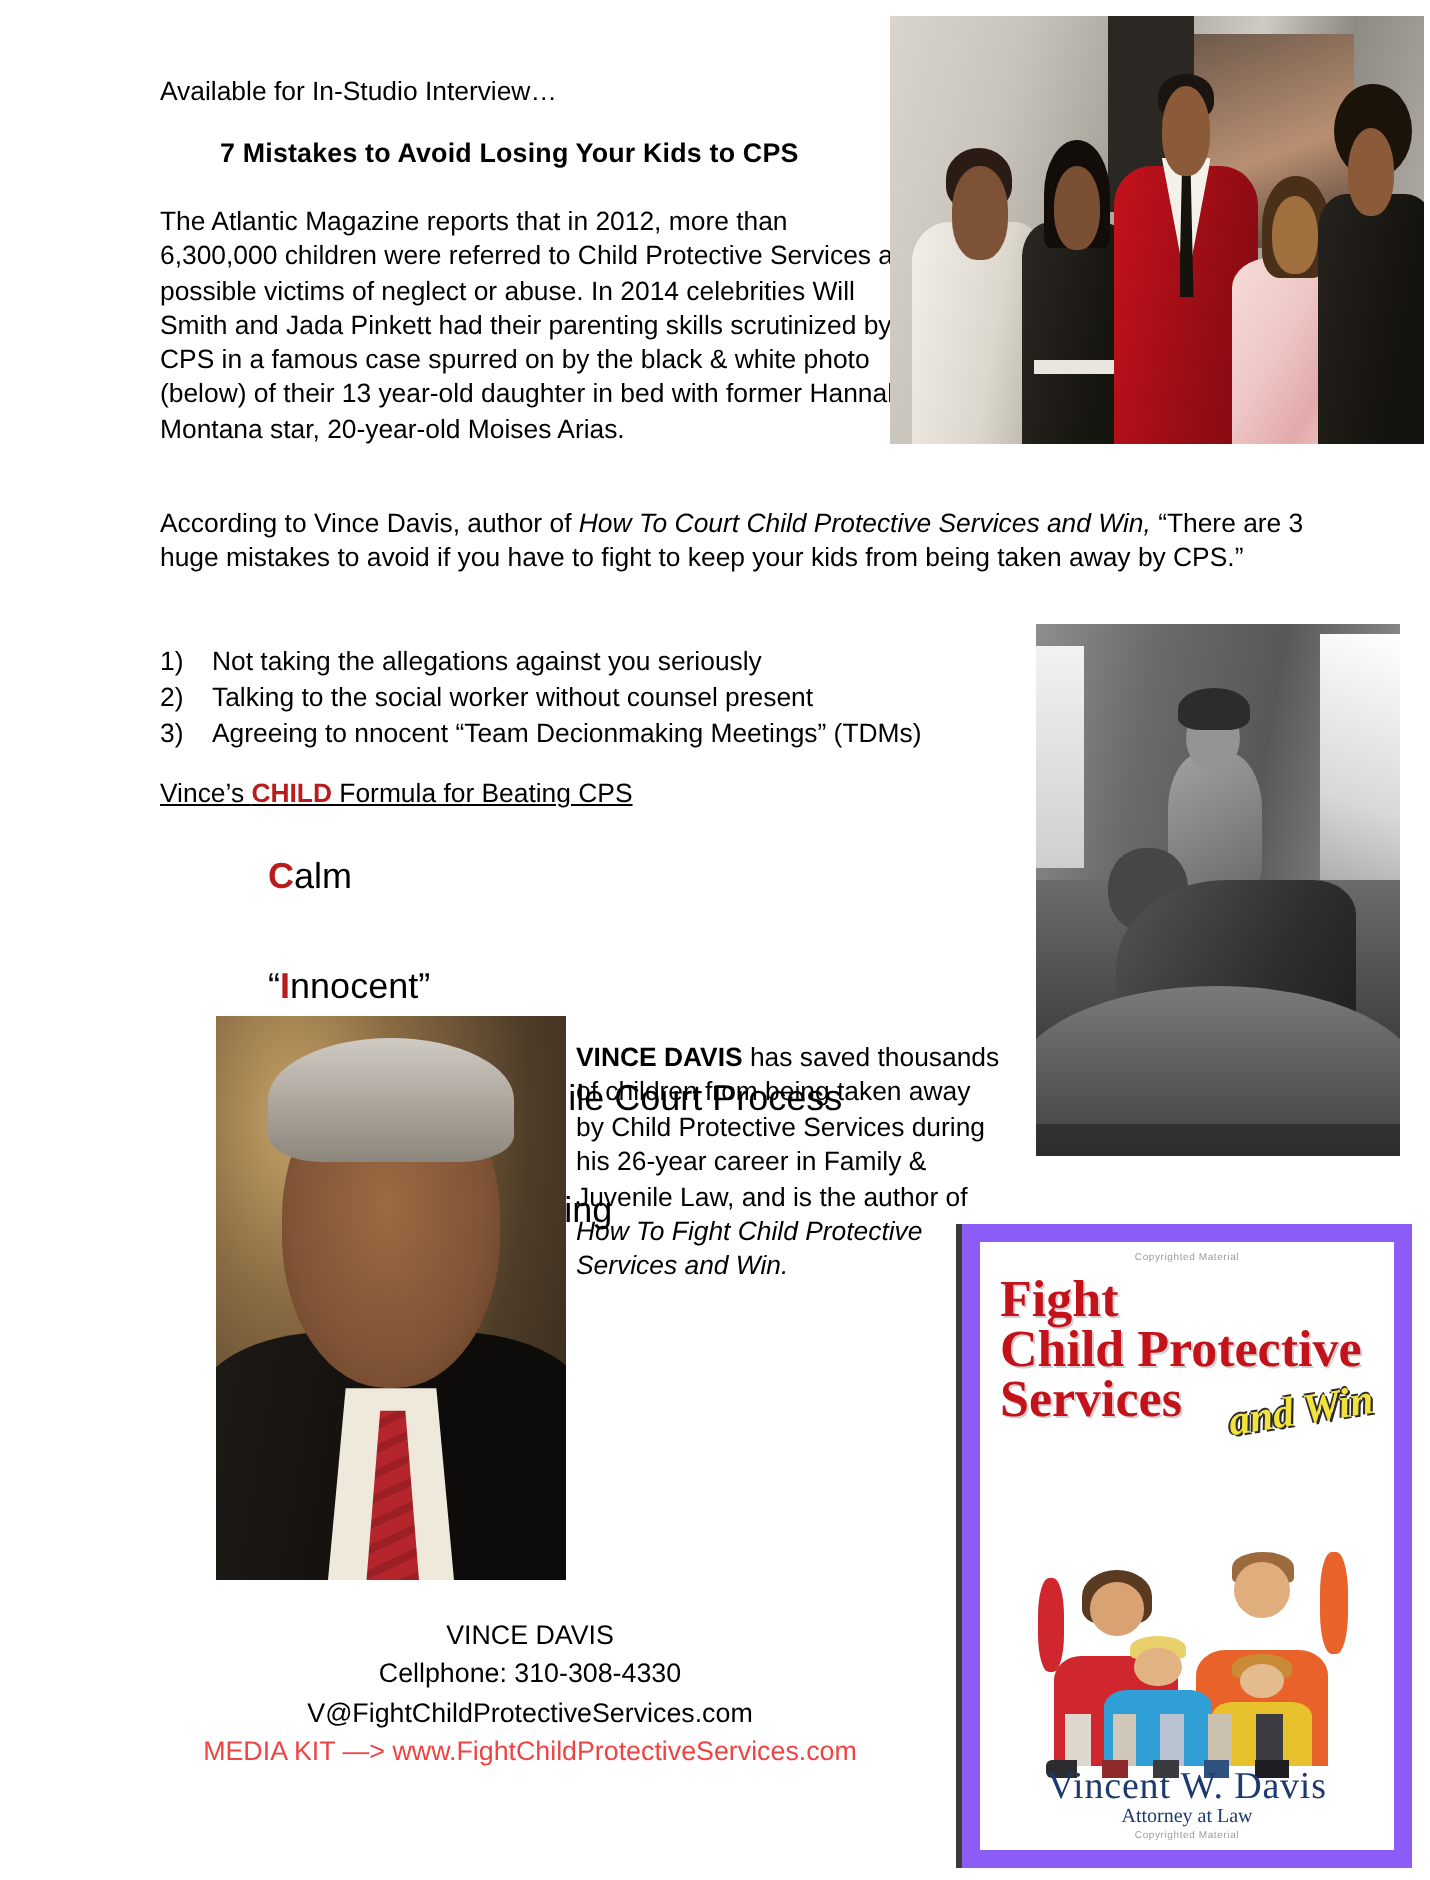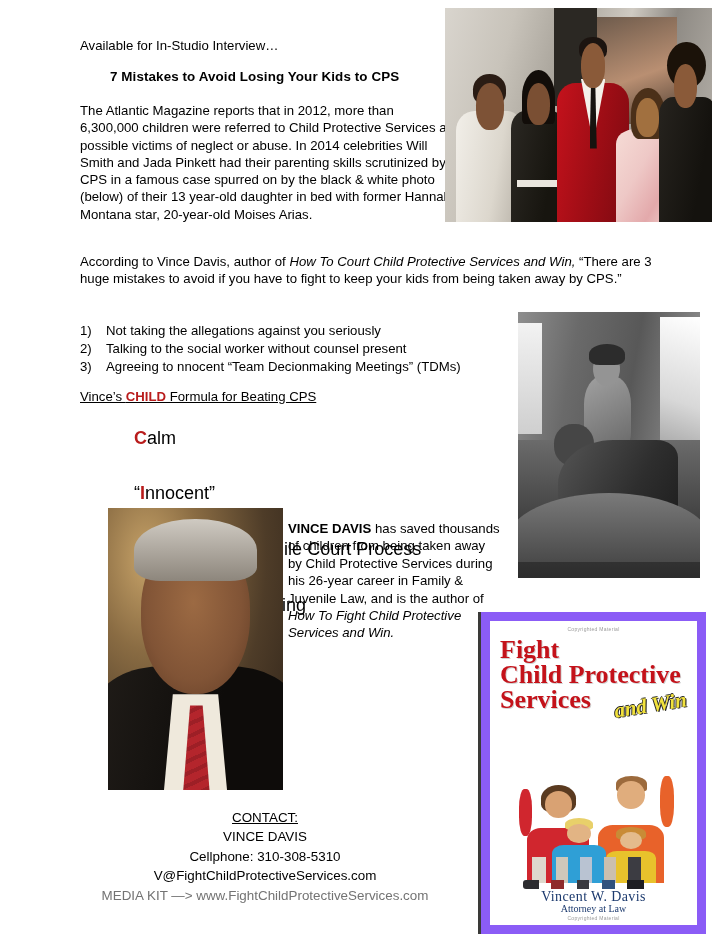--- a/index.html
+++ b/index.html
@@ -56,21 +56,21 @@
 
   
   #bio-text { left: 288px; top: 520px; width: 212px; line-height: 17.4px; }
 
   
   #contact-block {
     position: absolute; left: 60px; top: 808px; width: 410px;
     text-align: center; font-size: 13.4px; line-height: 19.4px;
   }
   #contact-block .contact-heading { text-decoration: underline; }
-  #contact-block .media-kit { color: #737373; }
+  #contact-block .media-kit { color: #ef4444; }
 
   
   .photo { position: absolute; overflow: hidden; background: #dcdcdc; }
 
   
   #photo-family { left: 445px; top: 8px; width: 267px; height: 214px; background: #b9b5ae; }
   #photo-family .bg-drape {
     position: absolute; inset: 0;
     background:
       linear-gradient(105deg,#d9d5ce 0%,#c8c3ba 22%,#a9a49b 40%,#cfcac2 58%,#8e8a84 72%,#bdb8b0 100%);
@@ -281,21 +281,21 @@
           #2c2c30 0 11%, transparent 11% 20%,
           #8f2b2b 20% 29%, transparent 29% 38%,
           #3a3a3f 38% 47%, transparent 47% 56%,
           #30527e 56% 65%, transparent 65% 74%,
           #1e1e22 74% 86%, transparent 86% 100%);
       border-radius: 3px;
   }
   #photo-book .author {
       position: absolute; left: 0; bottom: 20px; width: 100%; text-align: center;
       font-family: "Liberation Serif", serif; color: #1c3a6e;
-      font-size: 14px; letter-spacing: .4px;
+      font-size: 19px; letter-spacing: .4px;
   }
   #photo-book .author-sub {
       position: absolute; left: 0; bottom: 11px; width: 100%; text-align: center;
       font-family: "Liberation Serif", serif; color: #1c3a6e; font-size: 10px;
   }
 </style>
 </head>
 <body>
 
 <div id="page">
@@ -343,23 +343,22 @@
     <li>
       <span></span><span class="bold red">D</span><span>ocument Everything</span>
     </li>
   </ul>
 
   <div class="txt" id="bio-text">
     <span class="bold">VINCE DAVIS</span><span> has saved thousands of children from being taken away by Child Protective Services during his 26-year career in Family &amp; Juvenile Law, and is the author of </span><span class="ital">How To Fight Child Protective Services and Win.</span>
   </div>
 
   <div id="contact-block">
-    <div class="contact-heading">CONTACT:</div>
     <div>VINCE DAVIS</div>
-    <div>Cellphone: 310-308-5310</div>
+    <div>Cellphone: 310-308-4330</div>
     <div>V@FightChildProtectiveServices.com</div>
     <div class="media-kit">MEDIA KIT —&gt; www.FightChildProtectiveServices.com</div>
   </div>
 
   <div class="photo" id="photo-family">
     <div class="bg-drape"></div>
     <div class="dark-panel"></div>
     <div class="poster"></div>
 
     <div class="person" id="p-jaden">

